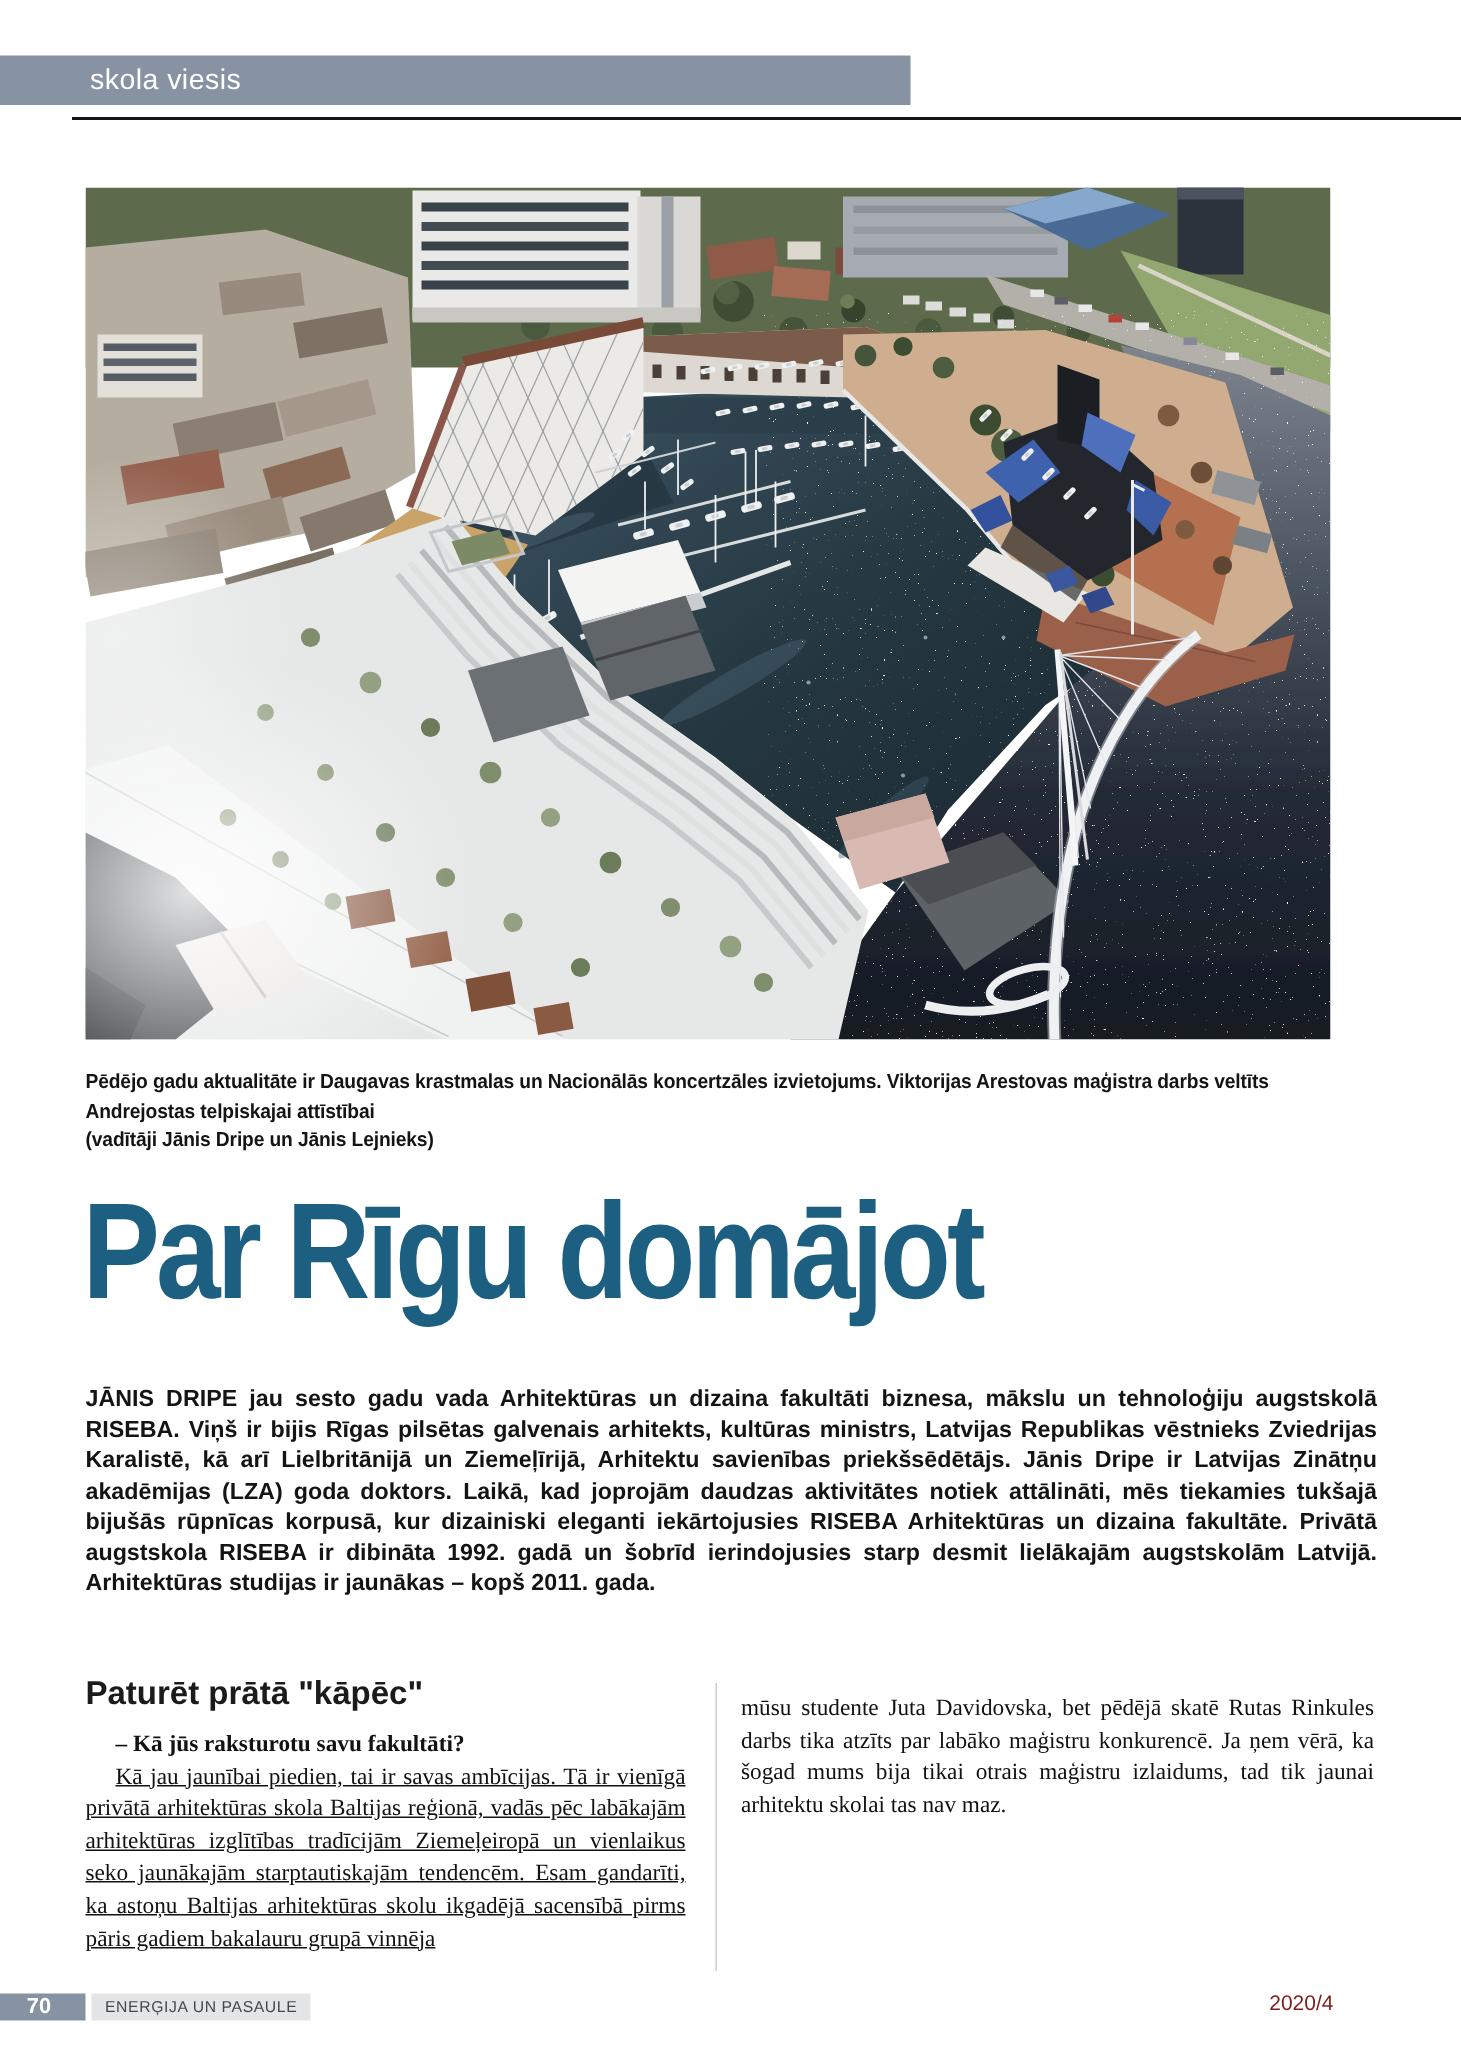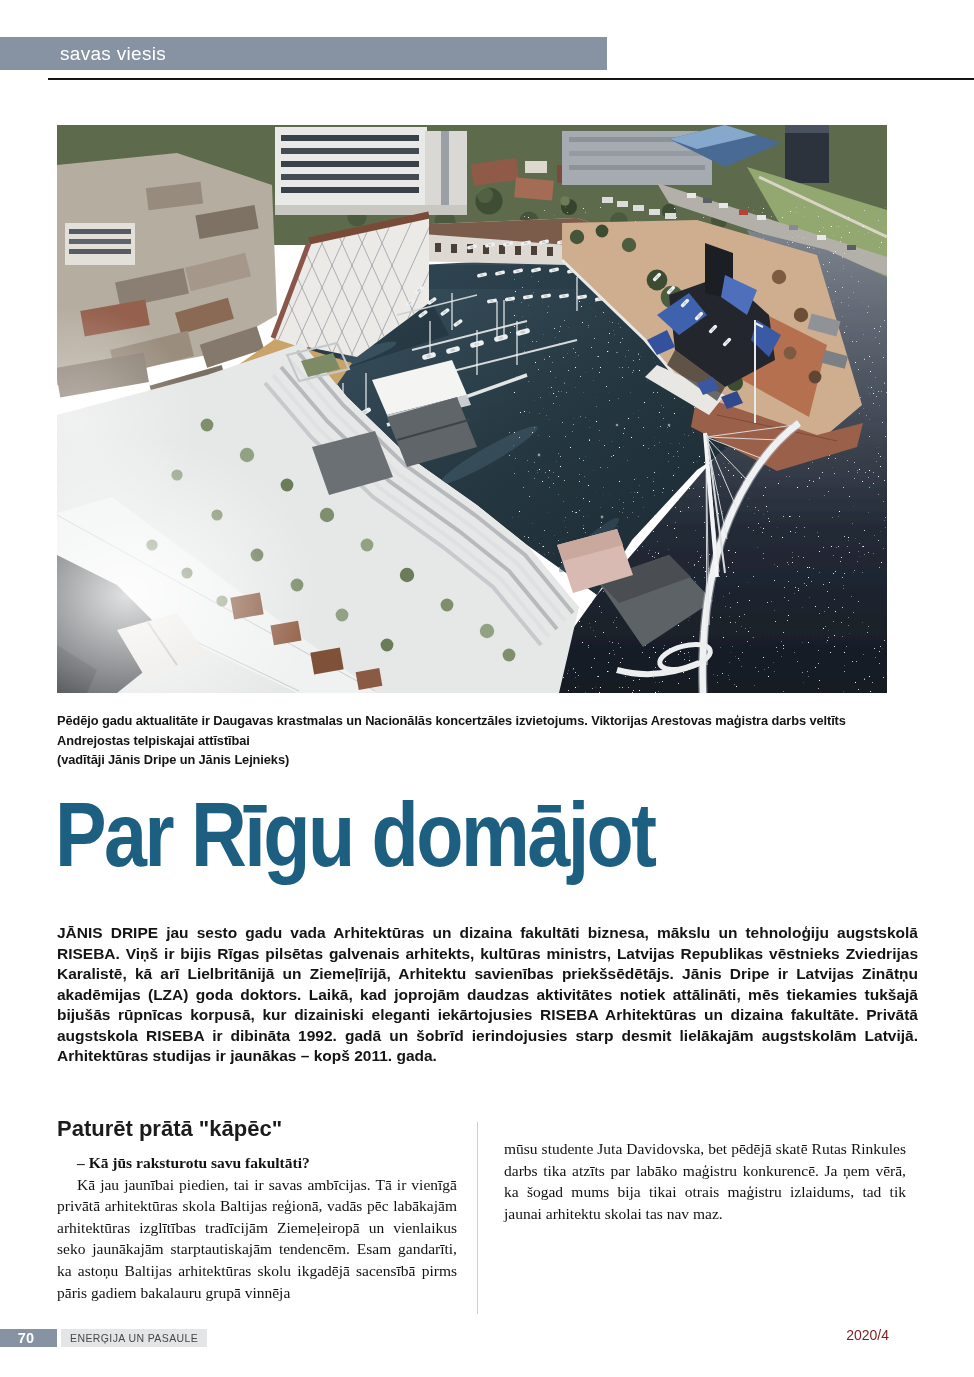--- a/index.html
+++ b/index.html
@@ -43,21 +43,21 @@
         background:var(--c-footer_label_bg,#e4e5e7);color:#474747;font-size:10.5px;
         line-height:18px;padding:0 9px;letter-spacing:.4px;}
   .footer-issue{position:absolute;right:85px;top:1327px;font-size:14px;color:#7f1d1d;}
 </style>
 </head>
 <body>
 
 <div class="page">
 
   <div class="kicker-bar">
-    <span class="kicker">savas viesis</span>
+    <span class="kicker">skola viesis</span>
   </div>
   <div class="header-rule"></div>
 
   <div class="photo">
     <svg width="830" height="568" viewBox="0 0 830 568" xmlns="http://www.w3.org/2000/svg">
       <defs>
         <linearGradient id="gw" x1="0" y1="0" x2="1" y2="1">
           <stop offset="0" stop-color="#3d5665"></stop>
             <stop offset=".55" stop-color="#24363f"></stop>
             <stop offset="1" stop-color="#1b2832"></stop>
@@ -464,24 +464,24 @@
   <h1 class="title" style="margin:0;">Par Rīgu domājot</h1>
 
   <p class="intro" style="margin:0;">JĀNIS DRIPE jau sesto gadu vada Arhitektūras un dizaina fakultāti biznesa, mākslu un tehnoloģiju augstskolā RISEBA. Viņš ir bijis Rīgas pilsētas galvenais arhitekts, kultūras ministrs, Latvijas Republikas vēstnieks Zviedrijas Karalistē, kā arī Lielbritānijā un Ziemeļīrijā, Arhitektu savienības priekšsēdētājs. Jānis Dripe ir Latvijas Zinātņu akadēmijas (LZA) goda doktors. Laikā, kad joprojām daudzas aktivitātes notiek attālināti, mēs tiekamies tukšajā bijušās rūpnīcas korpusā, kur dizainiski eleganti iekārtojusies RISEBA Arhitektūras un dizaina fakultāte. Privātā augstskola RISEBA ir dibināta 1992. gadā un šobrīd ierindojusies starp desmit lielākajām augstskolām Latvijā. Arhitektūras studijas ir jaunākas – kopš 2011. gada.</p>
 
   <h2 class="section-heading" style="margin:0;">Paturēt prātā "kāpēc"</h2>
 
   <div class="col-rule"></div>
 
   <div class="col col-left">
     <p class="question" style="margin:0;">– Kā jūs raksturotu savu fakultāti?</p>
-    <p class="para-indent" style="margin:0;">Kā jau jaunībai piedien, tai ir savas ambīcijas. Tā ir vienīgā privātā arhitektūras skola Baltijas reģionā, vadās pēc labākajām arhitektūras izglītības tradīcijām Ziemeļeiropā un vienlaikus seko jaunākajām starptautiskajām tendencēm. Esam gandarīti, ka astoņu Baltijas arhitektūras skolu ikgadējā sacensībā pirms pāris gadiem bakalauru grupā vinnēja</p>
+    <p class="para-indent" style="margin:0;text-decoration:underline;">Kā jau jaunībai piedien, tai ir savas ambīcijas. Tā ir vienīgā privātā arhitektūras skola Baltijas reģionā, vadās pēc labākajām arhitektūras izglītības tradīcijām Ziemeļeiropā un vienlaikus seko jaunākajām starptautiskajām tendencēm. Esam gandarīti, ka astoņu Baltijas arhitektūras skolu ikgadējā sacensībā pirms pāris gadiem bakalauru grupā vinnēja</p>
   </div>
 
   <div class="col col-right">
-    <p style="margin:12px;">mūsu studente Juta Davidovska, bet pēdējā skatē Rutas Rinkules darbs tika atzīts par labāko maģistru konkurencē. Ja ņem vērā, ka šogad mums bija tikai otrais maģistru izlaidums, tad tik jaunai arhitektu skolai tas nav maz.</p>
+    <p style="margin:2px;">mūsu studente Juta Davidovska, bet pēdējā skatē Rutas Rinkules darbs tika atzīts par labāko maģistru konkurencē. Ja ņem vērā, ka šogad mums bija tikai otrais maģistru izlaidums, tad tik jaunai arhitektu skolai tas nav maz.</p>
   </div>
 
   <div class="footer-pagebox">70</div>
   <div class="footer-label">ENERĢIJA UN PASAULE</div>
   <div class="footer-issue">2020/4</div>
 
 </div>
 
 </body></html>

